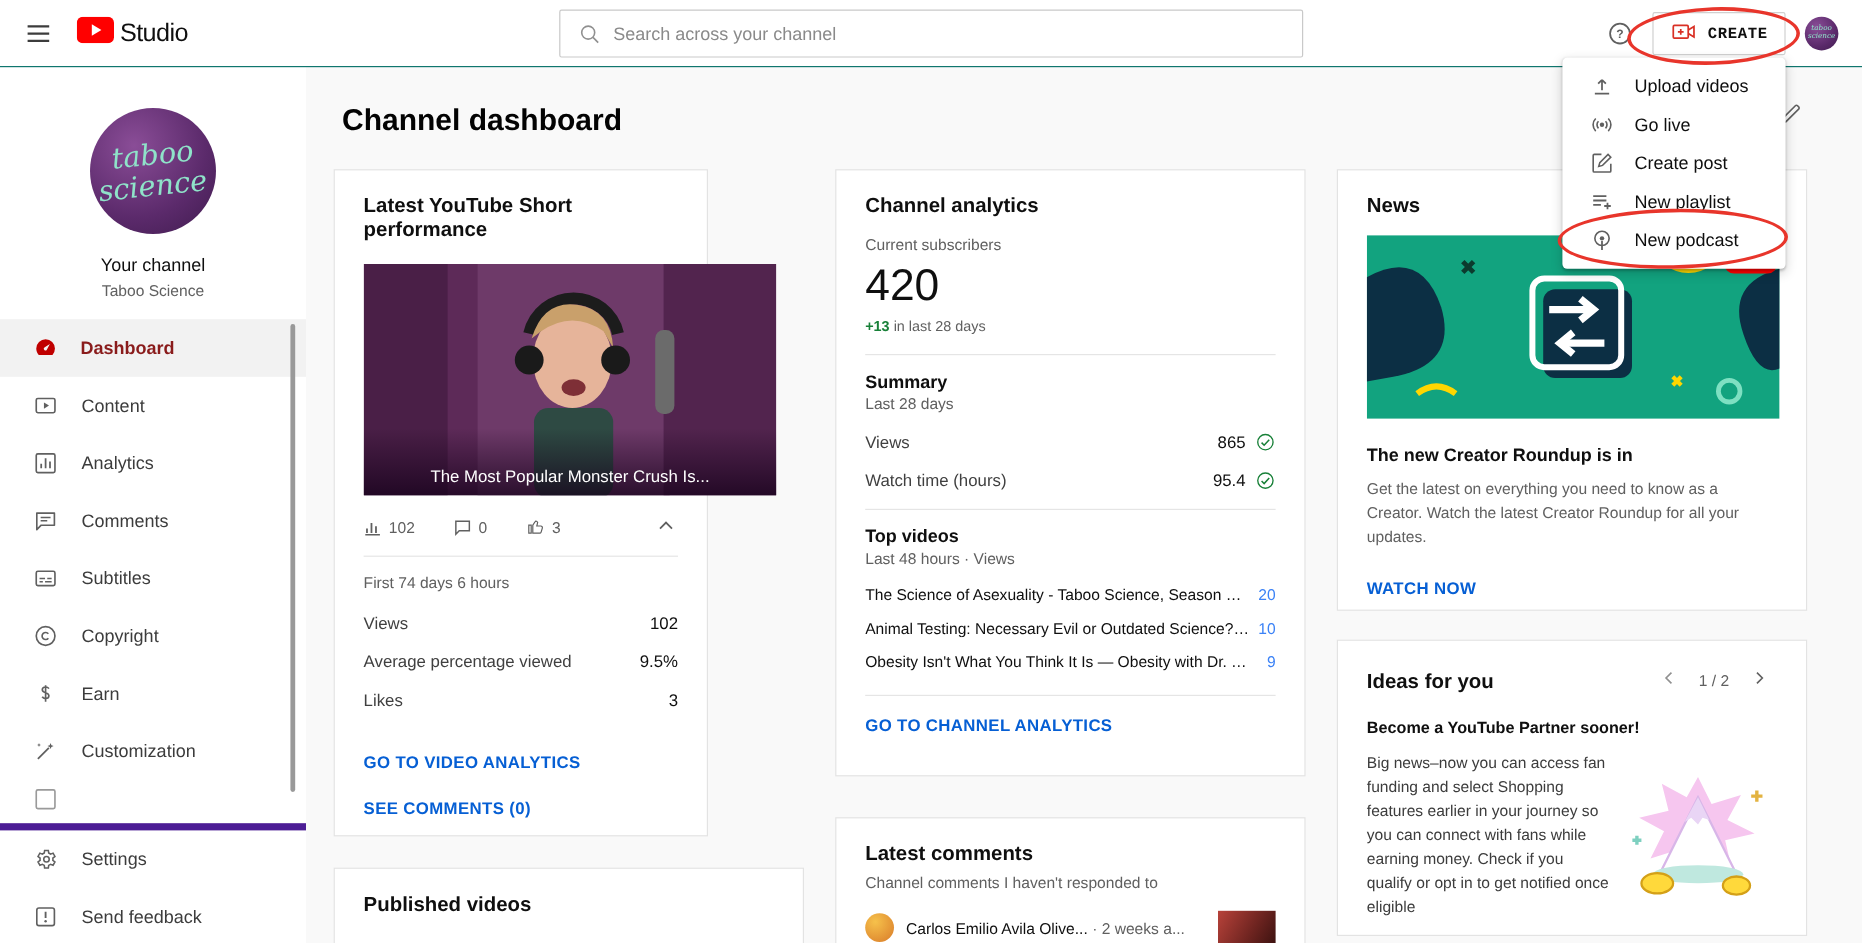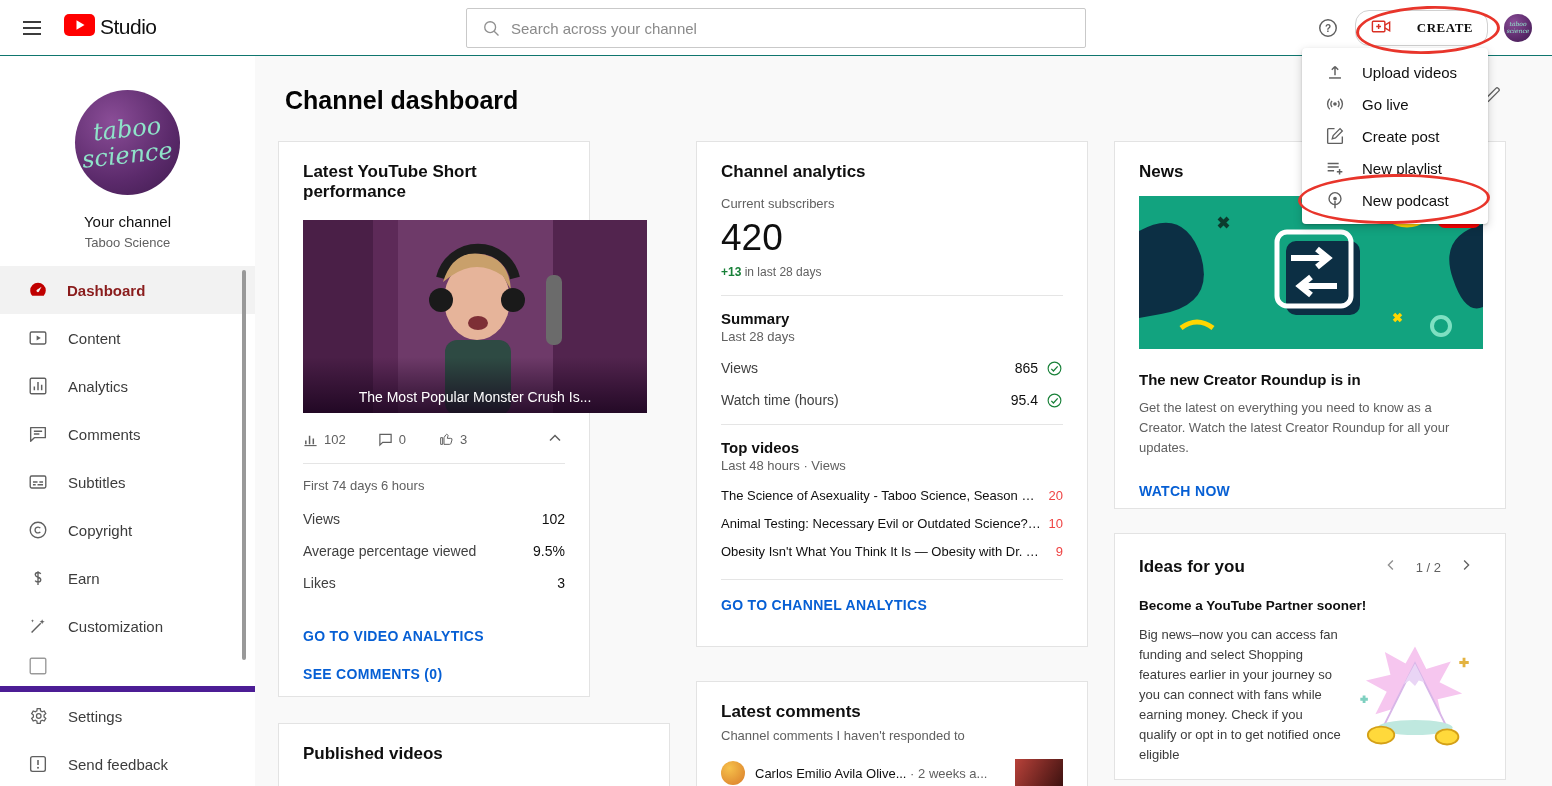--- a/index.html
+++ b/index.html
@@ -14,23 +14,23 @@
   .logo-text { font-size:21px; letter-spacing:-0.5px; color:#0f0f0f; }
   .search-wrap { position:absolute; left:466px; top:8px; width:620px; height:40px;
     border:1px solid #c9c9c9; border-radius:2px; background:#fff; display:flex; align-items:center; }
   .search-wrap svg { margin-left:14px; flex:0 0 auto; }
   .search-input { flex:1; height:100%; border:none; outline:none; margin-left:10px;
     font-size:15px; font-family:inherit; color:#0f0f0f; background:transparent; }
   .search-input::placeholder { color:#8a8a8a; }
   .topbar-right { position:absolute; right:0; top:0; height:56px; display:flex; align-items:center;
     gap:16px; padding-right:20px; }
   .icon-btn { background:none; border:none; cursor:pointer; display:flex; align-items:center; }
-  .create-btn { display:flex; align-items:center; gap:24px; height:36px; padding:0 14px;
-    background:#fff; border:1px solid #d0d0d0; border-radius:14px; cursor:pointer;
-    font-family:Liberation Serif, serif; font-size:13px; font-weight:bold; letter-spacing:0.5px; color:#0f0f0f; }
+  .create-btn { display:flex; align-items:center; gap:8px; height:36px; padding:0 14px;
+    background:#fff; border:1px solid #d0d0d0; border-radius:2px; cursor:pointer;
+    font-family:Liberation Mono, monospace; font-size:13px; font-weight:bold; letter-spacing:0.5px; color:#0f0f0f; }
   .avatar-sm { width:28px; height:28px; border-radius:50%; cursor:pointer; overflow:hidden;
     background:radial-gradient(circle at 35% 30%, #8a4d97, #5b2a6b 60%, #3f1b4e);
     color:#8fe3c9; font-size:6px; font-style:italic; font-family:"DejaVu Serif", serif;
     display:flex; flex-direction:column; align-items:center; justify-content:center; line-height:1.1; }
 
   
   .sidebar { position:absolute; left:0; top:56px; width:255px; height:730px; background:#fff; z-index:10; }
   .profile { text-align:center; padding-top:34px; cursor:pointer; }
   .channel-avatar { width:105px; height:105px; border-radius:50%; margin:0 auto; overflow:hidden;
     background:radial-gradient(circle at 35% 30%, #8a4d97, #5b2a6b 60%, #3f1b4e);
@@ -85,21 +85,21 @@
   .blue-link { display:inline-block; background:none; border:none; cursor:pointer; font-family:inherit;
     color:#065fd4; font-size:14px; font-weight:bold; letter-spacing:0.3px; text-align:left; padding:0; }
 
   .big-number { font-size:37px; margin-top:6px; color:#0f0f0f; font-weight:400; }
   .delta-line { margin-top:6px; font-size:12px; color:#606060; }
   .delta-pos { color:#188038; font-weight:bold; }
   .sec-title { margin-top:14px; font-size:15px; font-weight:600; }
   .check-val { display:flex; align-items:center; gap:8px; }
   .tv-row { display:flex; justify-content:space-between; align-items:center; height:28px; font-size:13px; }
   .tv-title { color:#0f0f0f; white-space:nowrap; overflow:hidden; text-overflow:ellipsis; width:320px; cursor:pointer; }
-  .tv-val { color:#ef4444; }
+  .tv-val { color:#3b82f6; }
 
   .comment-row { display:flex; align-items:center; margin-top:16px; gap:10px; cursor:pointer; }
   .comment-avatar { width:24px; height:24px; border-radius:50%; flex:0 0 auto;
     background:radial-gradient(circle at 35% 30%, #f6c14b, #d97b29); }
   .comment-text { font-size:13px; color:#0f0f0f; white-space:nowrap; overflow:hidden; flex:1; }
   .comment-meta { color:#606060; }
   .comment-thumb { width:48px; height:28px; flex:0 0 auto;
     background:linear-gradient(120deg, #b8423a, #6e2420 60%, #3c1210); }
 
   .news-img { width:344px; height:153px; margin-top:14px; cursor:pointer; }

